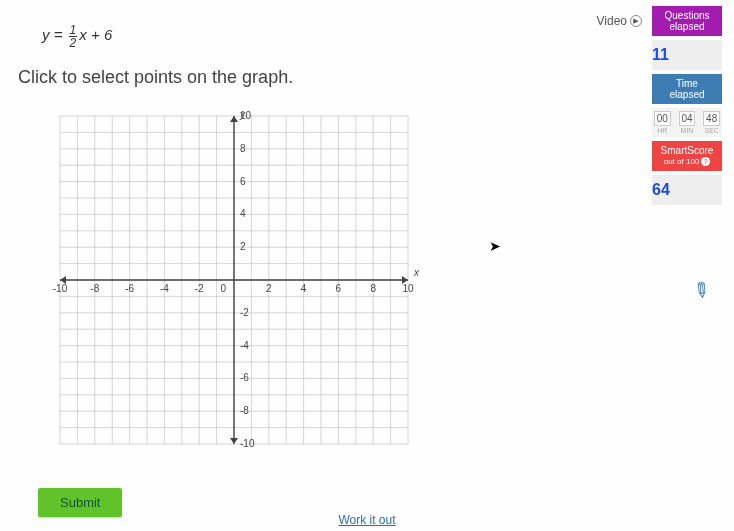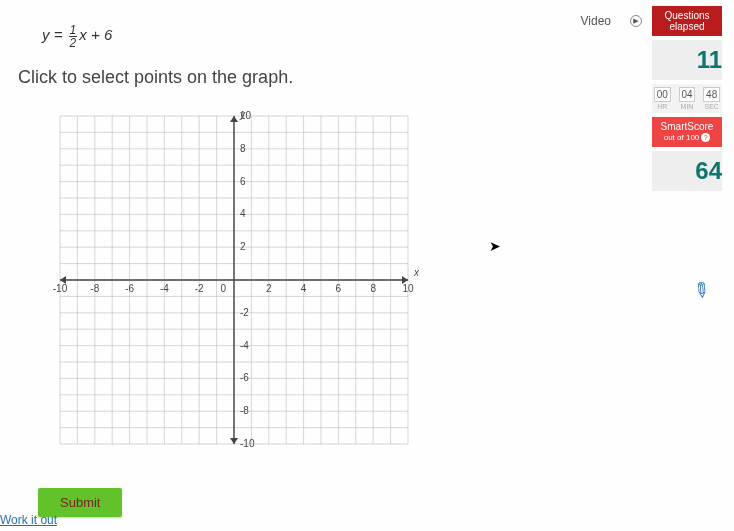--- a/index.html
+++ b/index.html
@@ -1,56 +1,59 @@
 <!DOCTYPE html>
 <html><head>
 <meta charset="utf-8">
 <style>
 *{box-sizing:border-box;margin:0;padding:0}
 body{font-family:Arial,Helvetica,sans-serif;background:#fefefe;width:734px;height:531px;position:relative;overflow:hidden}
-.video-link{color:#555;font-size:12px;display:flex;align-items:center;gap:19px;margin-top:4px;cursor:pointer}
+.video-link{color:#555;font-size:12px;display:flex;align-items:center;gap:3px;margin-top:4px;cursor:pointer}
 .video-link .circ{display:inline-flex;width:12px;height:12px;border:1px solid #888;border-radius:50%;align-items:center;justify-content:center;font-size:7px}
 .stats-col{position:absolute;right:12px;top:6px;width:70px;display:flex;flex-direction:column;gap:4px}
-.stat-head{background:#b91c1c;color:#fff;font-size:10px;text-align:center;padding:4px 2px;line-height:1.1}
+.stat-head{background:#a21caf;color:#fff;font-size:10px;text-align:center;padding:4px 2px;line-height:1.1}
 .stat-head.blue{background:#3d7db3}
 .stat-head.red{background:#ef4444}
-.stat-val{background:#eee;color:#0f766e;font-size:24px;font-weight:bold;text-align:right;padding:6px 0}
+.stat-val{background:#eee;color:#1d4ed8;font-size:16px;font-weight:bold;text-align:left;padding:6px 0}
 .time-row{display:flex;gap:8px;background:#f3f3f3;padding:3px 2px}
 .time-box{flex:1;text-align:center}
 .time-box .n{display:block;background:#fff;border:1px solid #ccc;font-size:10px;padding:1px 0;color:#555}
 .time-box .l{display:block;font-size:7px;color:#aaa;margin-top:1px;letter-spacing:0}
 .red-sub{font-size:8px;display:block;margin-top:1px}
 .red-sub .qm{display:inline-block;width:9px;height:9px;background:#fff;color:#c24a3a;border-radius:50%;font-size:7px;line-height:9px;margin-left:2px}
 .pencil{position:absolute;right:24px;top:278px;font-size:20px;color:#2a6fb0;transform:rotate(40deg)}
 .main{position:absolute;left:18px;top:24px;width:620px}
 .prompt{color:#444;font-size:14px;margin-bottom:16px}
 .equation{color:#333;font-size:15px;margin-left:24px;margin-bottom:18px;font-style:italic}
 .equation .frac{display:inline-block;vertical-align:middle;text-align:center;font-size:12px;line-height:1;margin:0 2px}
 .equation .frac .t{display:block;border-bottom:1px solid #333;padding:0 1px}
 .equation .frac .b{display:block;padding:0 1px}
 .instruct{color:#444;font-size:18px;margin-bottom:12px}
 .graph-wrap{margin-left:26px}
-.submit{position:absolute;left:38px;top:488px;background:#61c22a;color:#7f1d1d;border:none;padding:7px 22px;font-size:13px;border-radius:2px;cursor:pointer;box-shadow:0 1px 2px rgba(0,0,0,.2)}
-.workout{position:absolute;left:0;bottom:4px;width:734px;text-align:left;color:#2a6fb0;font-size:12px;text-decoration:underline;cursor:pointer}
+.submit{position:absolute;left:38px;top:488px;background:#61c22a;color:#14532d;border:none;padding:7px 22px;font-size:13px;border-radius:2px;cursor:pointer;box-shadow:0 1px 2px rgba(0,0,0,.2)}
+.workout{position:absolute;left:0;bottom:4px;width:734px;text-align:center;color:#2a6fb0;font-size:12px;text-decoration:underline;cursor:pointer}
 .cursor{position:absolute;left:489px;top:238px;font-size:14px;color:#000;pointer-events:none}
 svg text{font-family:Arial;font-size:10px;fill:#444}
 </style>
 </head>
 <body>
 
 <a class="video-link" style="position:absolute;right:92px;top:10px">
   <span>Video</span>
   <span class="circ">▶</span>
 </a>
 
 <div class="stats-col">
   <div class="stat-head">
     <span>Questions</span><br><span>elapsed</span>
   </div>
   <div class="stat-val">11</div>
+  <div class="stat-head blue">
+    <span>Time</span><br><span>elapsed</span>
+  </div>
   <div class="time-row">
     <div class="time-box">
         <span class="n">00</span>
         <span class="l">HR</span>
       </div>
     <div class="time-box">
         <span class="n">04</span>
         <span class="l">MIN</span>
       </div>
     <div class="time-box">

